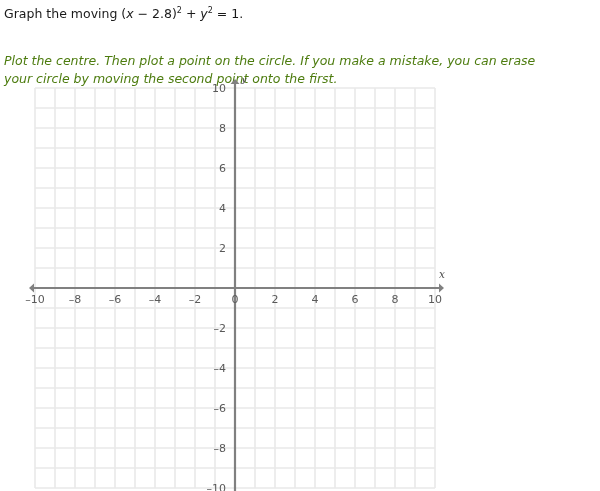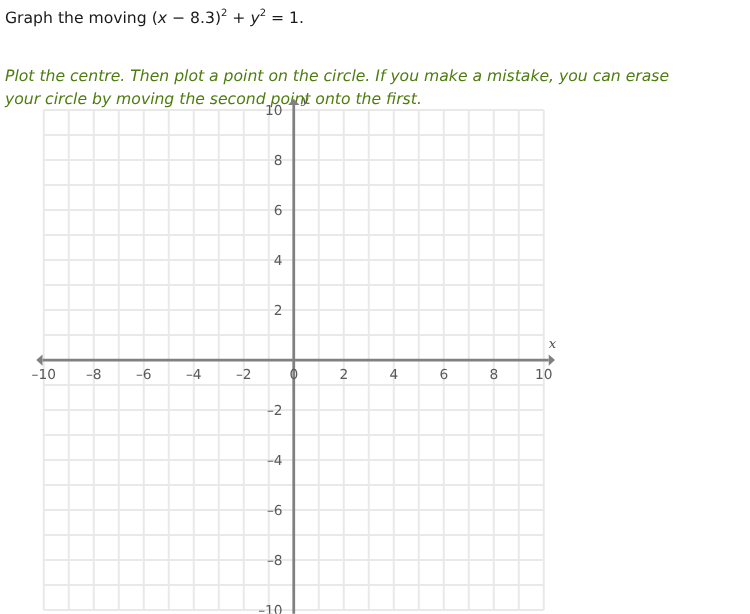--- a/index.html
+++ b/index.html
@@ -79,21 +79,21 @@
     font-style: italic;
     font-size: 10.5px;
   }
 </style>
 </head>
 <body>
 
 <div id="prompt-area">
 
   <div class="question-line">
-    <span>Graph the moving (</span><span class="var">x</span><span> − 8.3)</span><sup>2</sup><span> + </span><span class="var">y</span><sup>2</sup><span> = 1.</span>
+    <span>Graph the moving (</span><span class="var">x</span><span> − 2.8)</span><sup>2</sup><span> + </span><span class="var">y</span><sup>2</sup><span> = 1.</span>
   </div>
 
   <div class="instruction">Plot the centre. Then plot a point on the circle. If you make a mistake, you can erase your circle by moving the second point onto the first.</div>
 
 </div>
 
 <div id="graph-area">
   <svg id="graph-svg" width="600" height="413" viewBox="0 0 600 413">
 
     <g id="grid-vertical">

